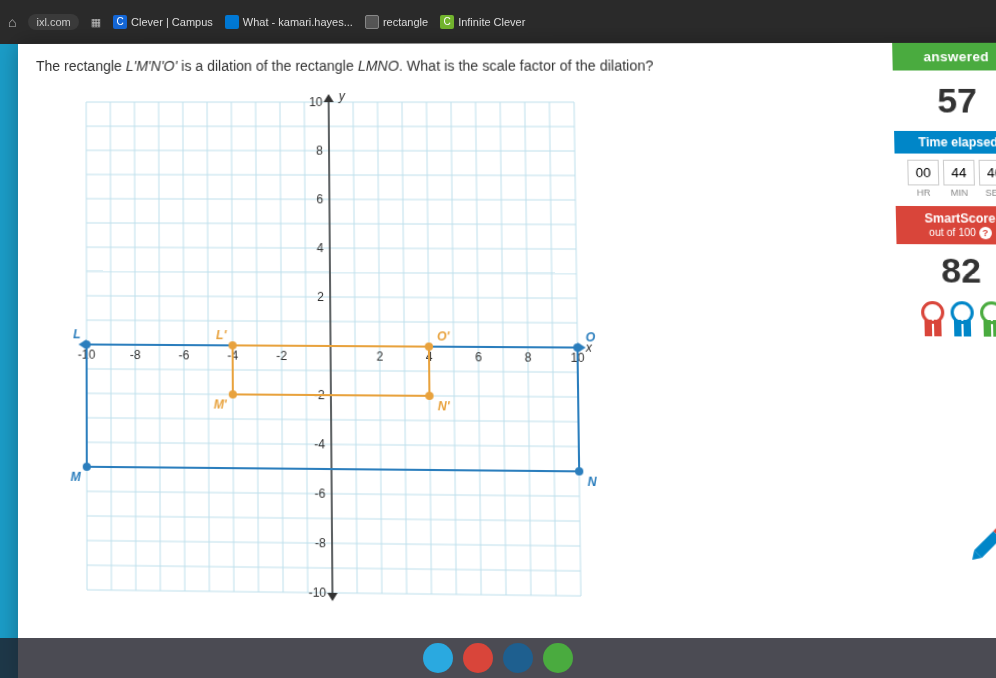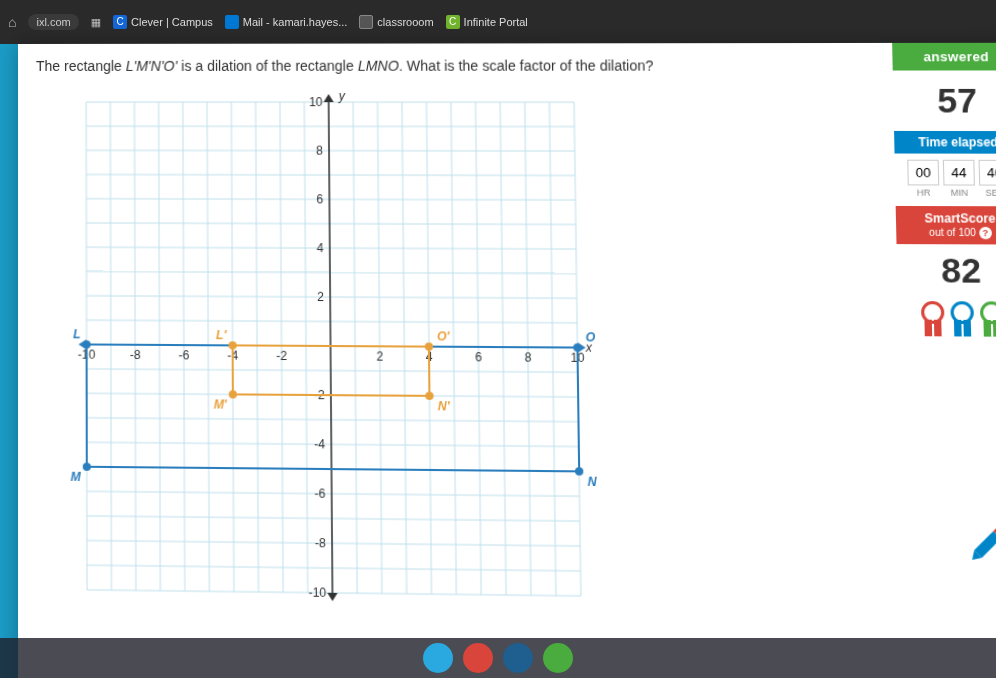--- a/index.html
+++ b/index.html
@@ -179,29 +179,29 @@
 <div class="browser-bar">
   <span style="font-size:14px;color:#bbb;">⌂</span>
   <span class="addr">ixl.com</span>
   <span style="color:#bbb;">▦</span>
   <span class="bm">
     <span class="bm-icon" style="background:#1366d6;color:#fff;font-size:10px;text-align:center;line-height:14px;">C</span>
     <span>Clever | Campus</span>
   </span>
   <span class="bm">
     <span class="bm-icon" style="background:#0078d4;"></span>
-    <span>Mail - kamari.hayes...</span>
+    <span>What - kamari.hayes...</span>
   </span>
   <span class="bm">
     <span class="bm-icon" style="background:#555;border:1px solid #888;"></span>
-    <span>classrooom</span>
+    <span>rectangle</span>
   </span>
   <span class="bm">
     <span class="bm-icon" style="background:#72b42d;color:#fff;font-size:10px;text-align:center;line-height:14px;">C</span>
-    <span>Infinite Portal</span>
+    <span>Infinite Clever</span>
   </span>
 </div>
 
 <div class="stage">
 
   <div class="question">
     <span>The rectangle </span><span class="it">L'M'N'O'</span><span> is a dilation of the rectangle </span><span class="it">LMNO</span><span>. What is the scale factor of the dilation?</span>
   </div>
 
   <div class="chart-wrap">

